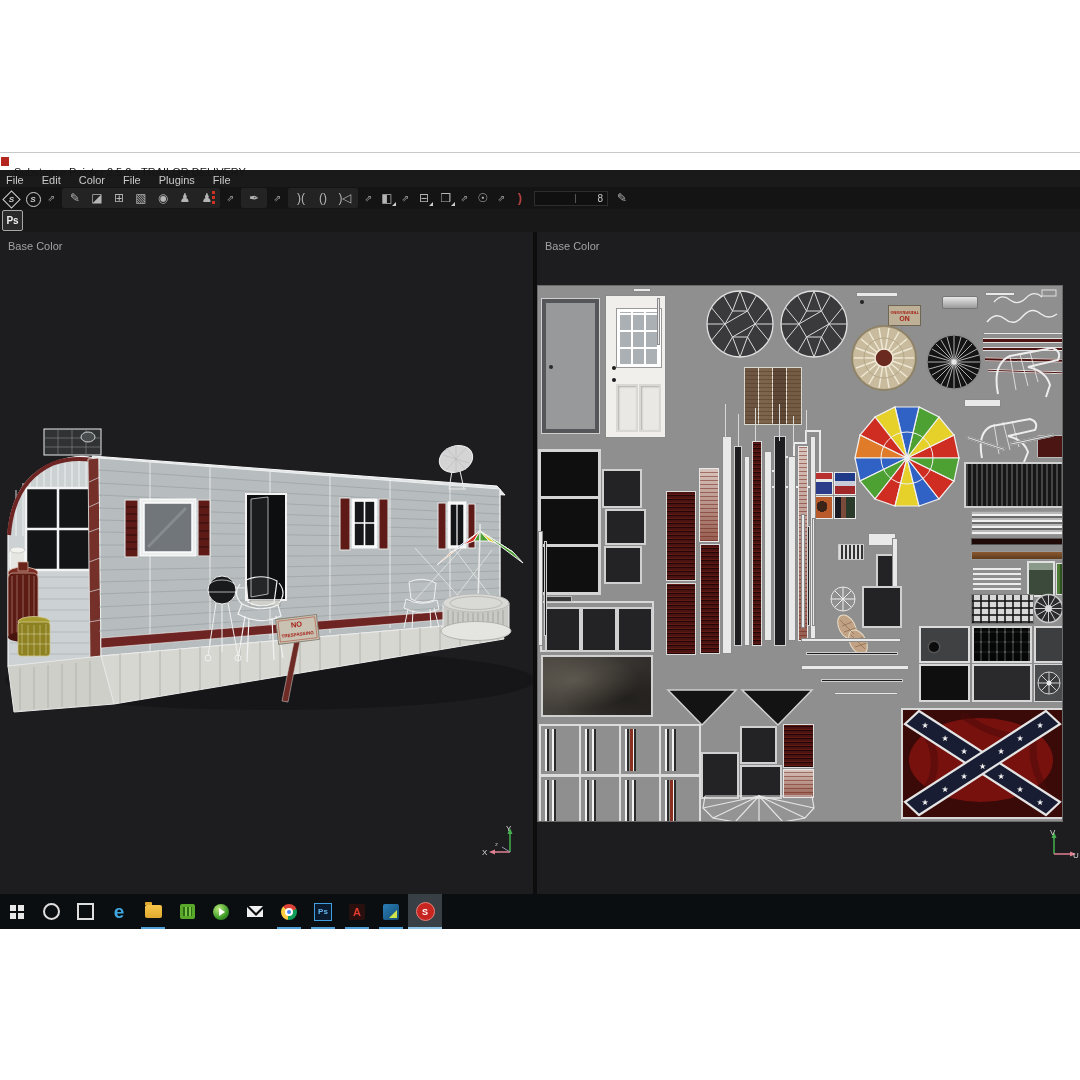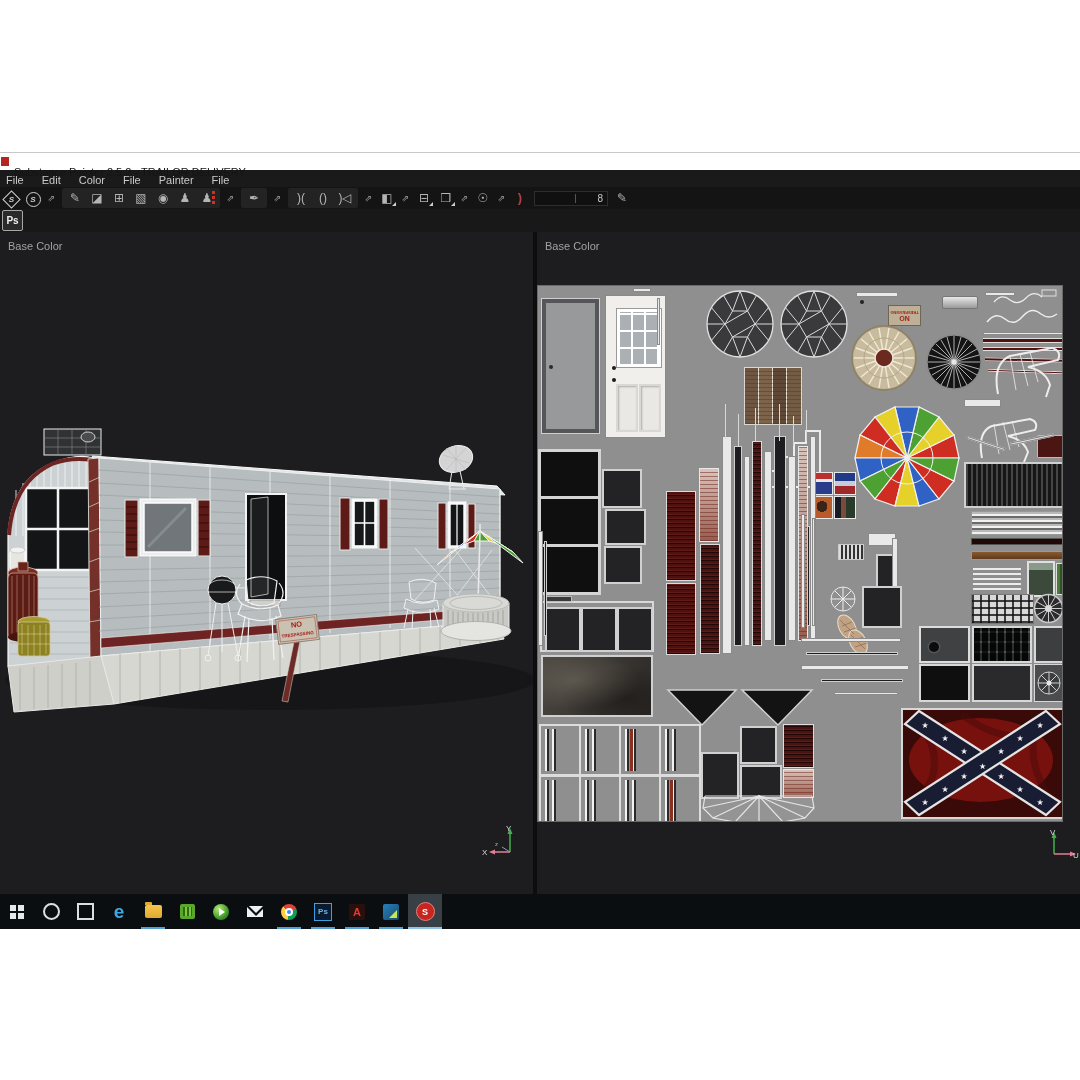--- a/index.html
+++ b/index.html
@@ -107,21 +107,21 @@
     <div class="titlebar">
       <span class="ticon"></span>
       <span class="ttext">Substance Painter 2.5.2 - TRAILOR DELIVERY</span>
     </div>
 
     <div class="menubar">
       <span class="mi first">File</span>
       <span class="mi">Edit</span>
       <span class="mi">Color</span>
       <span class="mi">File</span>
-      <span class="mi">Painter</span>
+      <span class="mi">Plugins</span>
       <span class="mi">File</span>
     </div>
 
     <div class="toolbar">
       <span class="tbtn"><i class="dia"><u>S</u></i></span>
       <span class="tbtn"><i class="cir">S</i></span>
       <span class="tbtn sm">⇗</span>
       <span class="grp">
         <span class="tbtn">✎</span>
         <span class="tbtn">◪</span>

